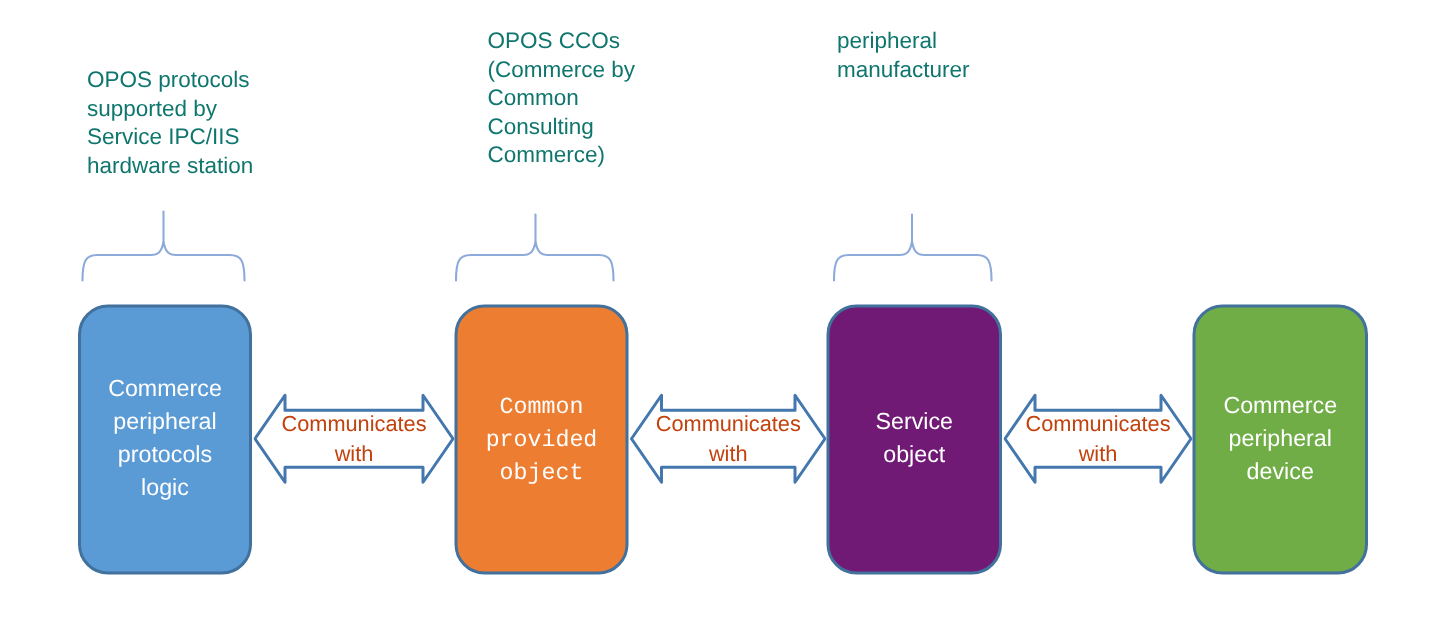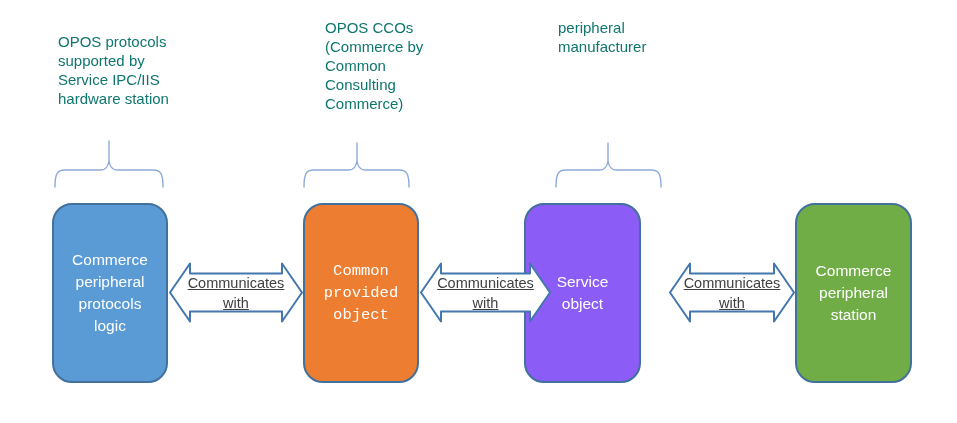--- a/index.html
+++ b/index.html
@@ -9,47 +9,47 @@
     background:#ffffff;
     font-family:"Liberation Sans", sans-serif;
     overflow:hidden;
   }
   .ann{
     position:absolute;
     font-size:15px;line-height:19px;
     color:#0f766e;
     white-space:nowrap;
   }
-  #ann1{left:58px;top:32px;}
+  #ann1{left:58px;top:44px;}
   #ann2{left:325px;top:18px;}
   #ann3{left:558px;top:18px;}
 
   .braces{position:absolute;left:0;top:0;pointer-events:none;}
 
   .box{
     position:absolute;top:203px;width:116px;height:180px;
     border:2px solid #41719C;border-radius:20px;box-sizing:border-box;
     display:flex;align-items:center;justify-content:center;
     text-align:center;color:#ffffff;
     font-size:15.5px;line-height:22px;
   }
   #box1{left:52px;background:#5B9BD5;}
   #box2{left:303px;background:#ED7D31;font-family:Liberation Mono, monospace;}
-  #box3{left:524px;width:117px;background:#8b5cf6;}
+  #box3{left:551px;width:117px;background:#701a75;}
   #box4{left:795px;width:117px;background:#70AD47;}
 
   .arrow{position:absolute;top:262px;height:61px;}
   #arrow1{left:169px;width:134px;}
   #arrow2{left:420px;width:131px;}
   #arrow3{left:669px;width:126px;}
   .arrow svg{position:absolute;left:0;top:0;display:block;}
   .arrow-label{
     position:absolute;left:0;top:0;right:0;bottom:0;
     display:flex;flex-direction:column;align-items:center;justify-content:center;
-    font-size:14.5px;line-height:20px;color:#404040;text-align:center;text-decoration:underline;
+    font-size:14.5px;line-height:20px;color:#c2410c;text-align:center;
   }
 </style>
 </head>
 <body>
 
 <div id="canvas">
 
   <div class="ann" id="ann1">
     <div>OPOS protocols</div>
     <div>supported by</div>
@@ -97,21 +97,21 @@
   <div class="box" id="box3">
     <div class="box-label">
       <div>Service</div>
       <div>object</div>
     </div>
   </div>
   <div class="box" id="box4">
     <div class="box-label">
       <div>Commerce</div>
       <div>peripheral</div>
-      <div>station</div>
+      <div>device</div>
     </div>
   </div>
 
   <div class="arrow" id="arrow1">
     <svg width="134" height="61" viewBox="0 0 134 61">
       <polygon points="1,30.5 21,1.5 21,11.5 113,11.5 113,1.5 133,30.5 113,59.5 113,49.5 21,49.5 21,59.5" fill="#ffffff" stroke="#4377AD" stroke-width="2" stroke-linejoin="round"></polygon>
     </svg>
     <div class="arrow-label">
       <div>Communicates</div>
       <div>with</div>

